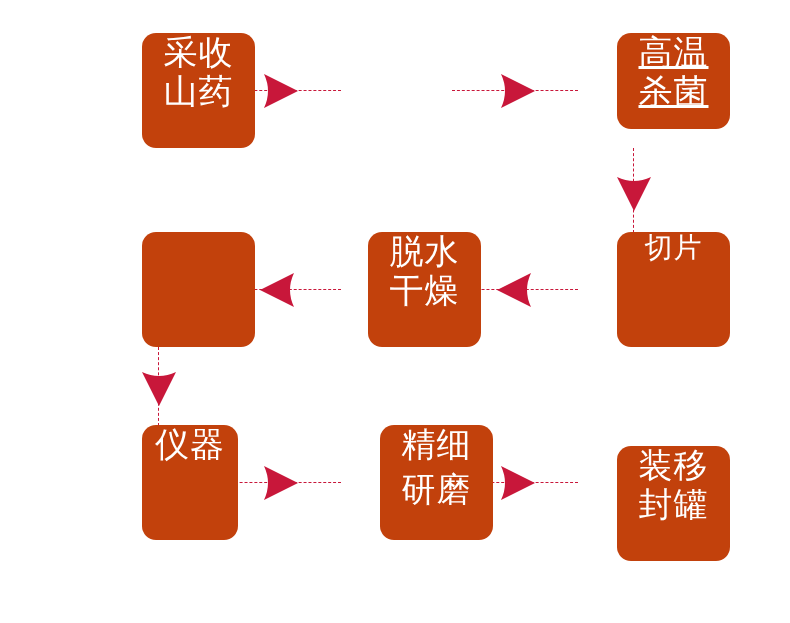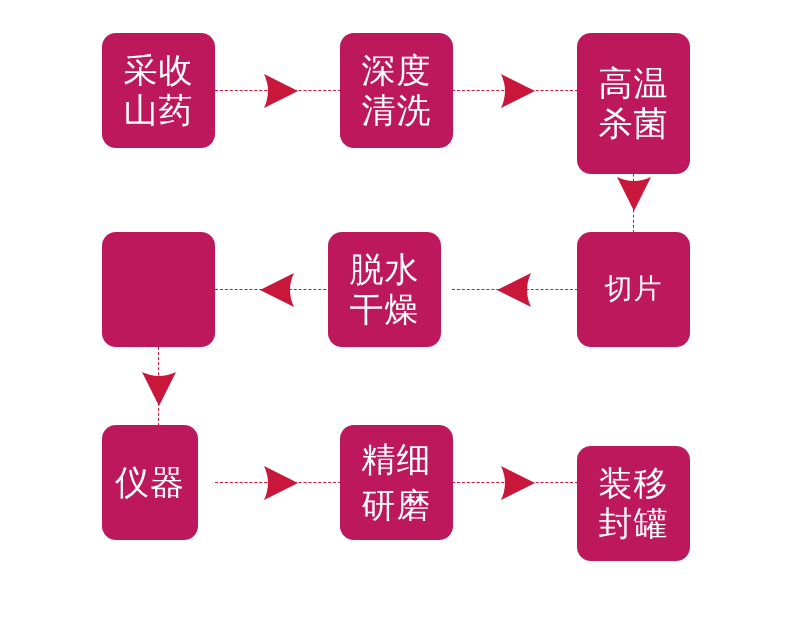--- a/index.html
+++ b/index.html
@@ -15,43 +15,43 @@
   }
   #flow-canvas {
     position: relative;
     width: 790px;
     height: 623px;
     background: #ffffff;
   }
   .node {
     position: absolute;
     box-sizing: border-box;
-    background: #be185d;
+    background: #c2410c;
     border-radius: 14px;
     color: #ffffff;
     display: flex;
     flex-direction: column;
     align-items: center;
-    justify-content: center;
     line-height: 1.16;
     letter-spacing: 1px;
     font-weight: 400;
     z-index: 3;
+    margin-left: 40px;
   }
   .node .line {
     display: block;
     white-space: nowrap;
   }
   .node-2line { font-size: 34px; }
   .node-1line { font-size: 28px; }
 
   
   .n-harvest   { left: 102px; top: 33px;  width: 113px; height: 115px; }
   .n-wash      { left: 340px; top: 33px;  width: 113px; height: 115px; }
-  .n-sterilize { left: 577px; top: 33px;  width: 113px; height: 141px; }
+  .n-sterilize { left: 577px; top: 33px;  width: 113px; height: 96px; text-decoration: underline; }
 
   .n-slice     { left: 577px; top: 232px; width: 113px; height: 115px; }
   .n-dry       { left: 328px; top: 232px; width: 113px; height: 115px; }
   .n-sort      { left: 102px; top: 232px; width: 113px; height: 115px; }
 
   .n-crush     { left: 102px; top: 425px; width: 96px; height: 115px; }
   .n-grind     { left: 340px; top: 425px; width: 113px; height: 115px; gap: 6px; }
   .n-pack      { left: 577px; top: 446px; width: 113px; height: 115px; }
 
   
@@ -147,24 +147,20 @@
     <svg width="42" height="42" viewBox="0 0 42 42">
         <path d="M40 21 L6 4 Q14 21 6 38 Z" fill="#c8173a"></path>
       </svg>
   </div>
 
   <div class="node node-2line n-harvest">
     <span class="line">采收</span>
     <span class="line">山药</span>
   </div>
 
-  <div class="node node-2line n-wash">
-    <span class="line">深度</span>
-    <span class="line">清洗</span>
-  </div>
 
   <div class="node node-2line n-sterilize">
     <span class="line">高温</span>
     <span class="line">杀菌</span>
   </div>
 
   <div class="node node-1line n-slice">
     <span class="line">切片</span>
   </div>
 

